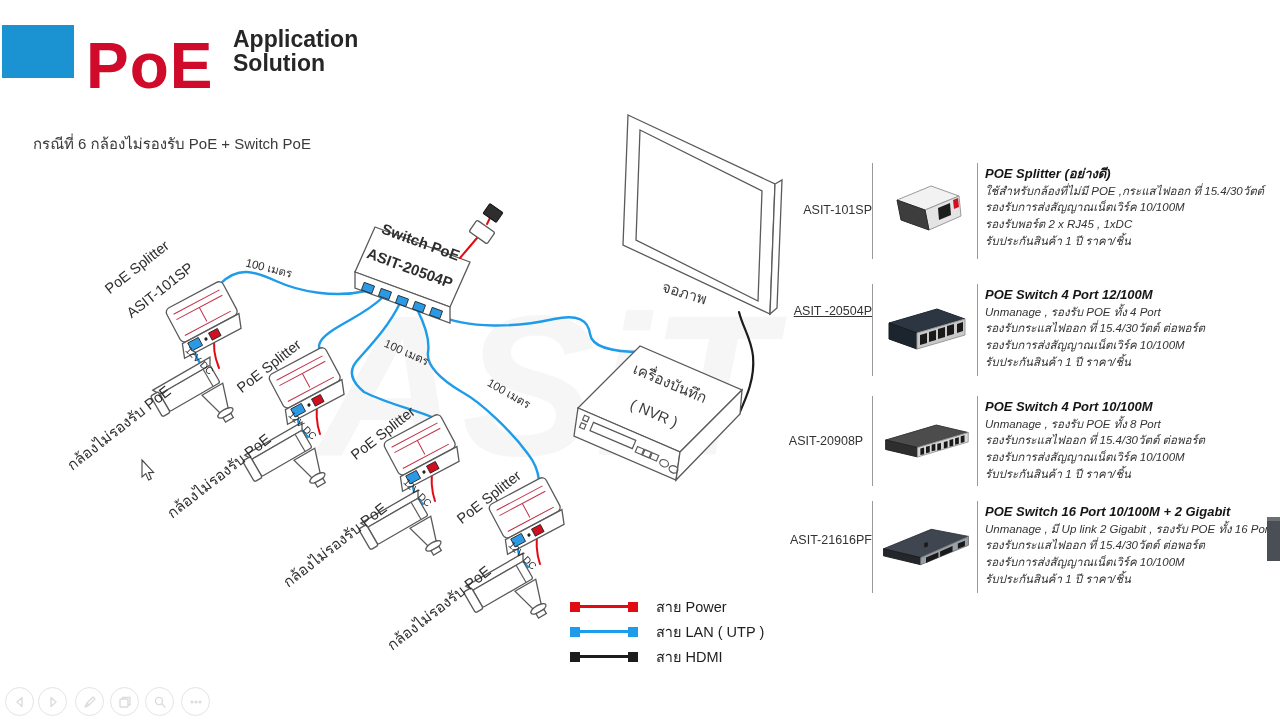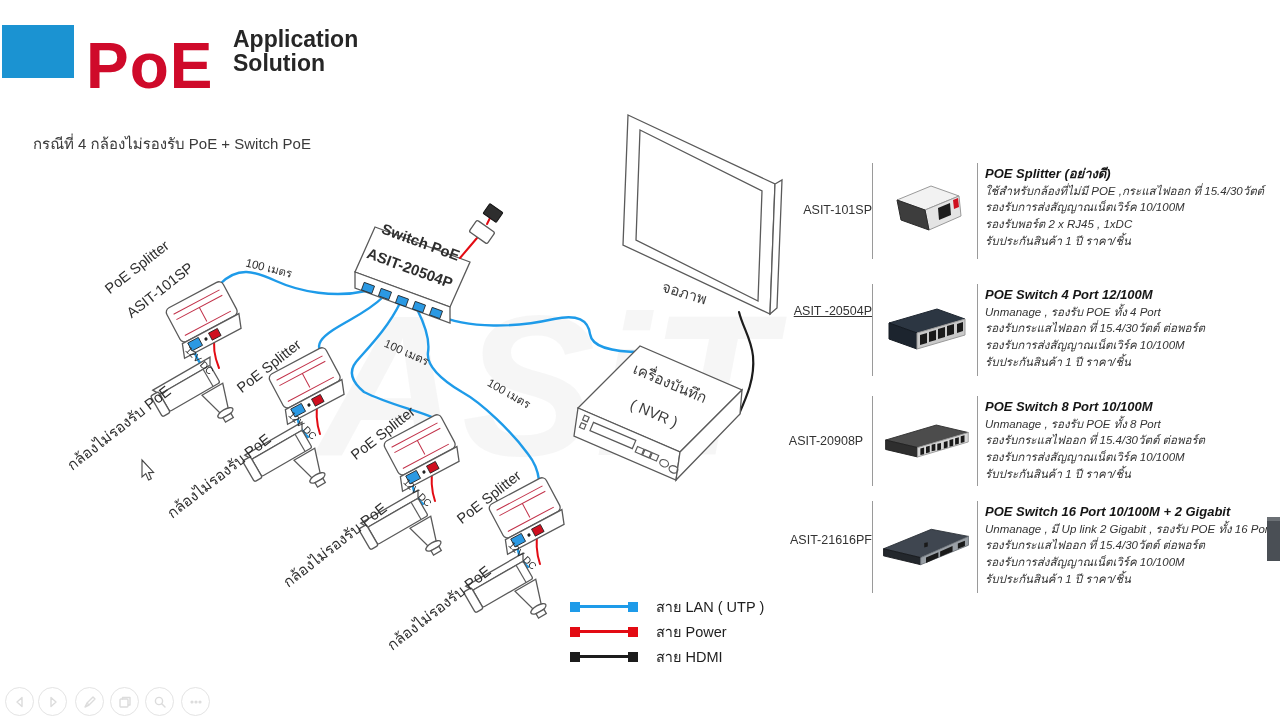--- a/index.html
+++ b/index.html
@@ -49,21 +49,21 @@
 </style>
 </head>
 <body>
 
 <div class="abs" id="logo-box"></div>
 <div class="abs" id="logo-poe">PoE</div>
 <div class="abs" id="logo-sub">
   <div>Application</div>
   <div>Solution</div>
 </div>
-<div class="abs" id="case-title">กรณีที่ 4 กล้องไม่รองรับ PoE + Switch PoE</div>
+<div class="abs" id="case-title">กรณีที่ 6 กล้องไม่รองรับ PoE + Switch PoE</div>
 
 <svg id="diagram" class="abs" viewBox="0 0 1280 720">
   <defs>
     <g id="splitter">
       <rect x="-32" y="-26" width="64" height="38" rx="5" class="oline"></rect>
       <path d="M-26,-18 L26,-18 M-26,-12 L26,-12 M0,-12 L0,4 M-26,6 L26,6" class="redmark"></path>
       <polygon points="-32,12 32,12 27,26 -37,26" class="oline"></polygon>
       <rect x="-27" y="14" width="12" height="9" fill="#2b99e3" stroke="#222" stroke-width="0.8"></rect>
       <circle cx="-9" cy="19" r="1.6" fill="#222"></circle>
       <rect x="-4" y="15" width="10" height="8" fill="#cf1020" stroke="#222" stroke-width="0.8"></rect>
@@ -251,21 +251,21 @@
         <polygon points="55,29 59,28 59,35 55,36"></polygon>
           <polygon points="61,28 65,27 65,34 61,35"></polygon>
         <polygon points="68,26 72,25 72,32 68,33"></polygon>
           <polygon points="74,24 78,23 78,30 74,31"></polygon>
         <polygon points="80,22 84,21 84,28 80,29"></polygon>
           <polygon points="86,20 90,19 90,26 86,27"></polygon>
       </g>
     </svg>
   </div>
   <div class="pinfo">
-    <div class="ptitle">POE Switch 8 Port 10/100M</div>
+    <div class="ptitle">POE Switch 4 Port 10/100M</div>
     <div class="pline">Unmanage , รองรับ POE ทั้ง 8 Port</div>
     <div class="pline">รองรับกระแสไฟออก ที่ 15.4/30วัตต์ ต่อพอร์ต</div>
     <div class="pline">รองรับการส่งสัญญาณเน็ตเวิร์ค 10/100M</div>
     <div class="pline">รับประกันสินค้า 1 ปี  ราคา/ชิ้น</div>
   </div>
 </div>
 
 <div class="product-row" style="top:501px;height:92px;">
   <div class="pmodel" style="top:32px;">ASIT-21616PF</div>
   <div class="vrule vr1"></div>
@@ -289,26 +289,26 @@
     <div class="pline">รองรับกระแสไฟออก ที่ 15.4/30วัตต์ ต่อพอร์ต</div>
     <div class="pline">รองรับการส่งสัญญาณเน็ตเวิร์ค 10/100M</div>
     <div class="pline">รับประกันสินค้า 1 ปี  ราคา/ชิ้น</div>
   </div>
 </div>
 
 <div class="abs" id="edge-frag"></div>
 
 <div class="abs" id="legend">
   <div class="lg-row">
+    <span class="lg-line lg-red"></span>
+    <span class="lg-label">สาย Power</span>
+  </div>
+  <div class="lg-row">
     <span class="lg-line lg-blue"></span>
     <span class="lg-label">สาย LAN ( UTP )</span>
-  </div>
-  <div class="lg-row">
-    <span class="lg-line lg-red"></span>
-    <span class="lg-label">สาย Power</span>
   </div>
   <div class="lg-row">
     <span class="lg-line lg-black"></span>
     <span class="lg-label">สาย HDMI</span>
   </div>
 </div>
 
 <button class="tb-btn" style="left:5px;" title="">
   <svg width="14" height="14" viewBox="0 0 14 14">
       <path d="M9,2.5 L4,7 L9,11.5 Z"></path>

